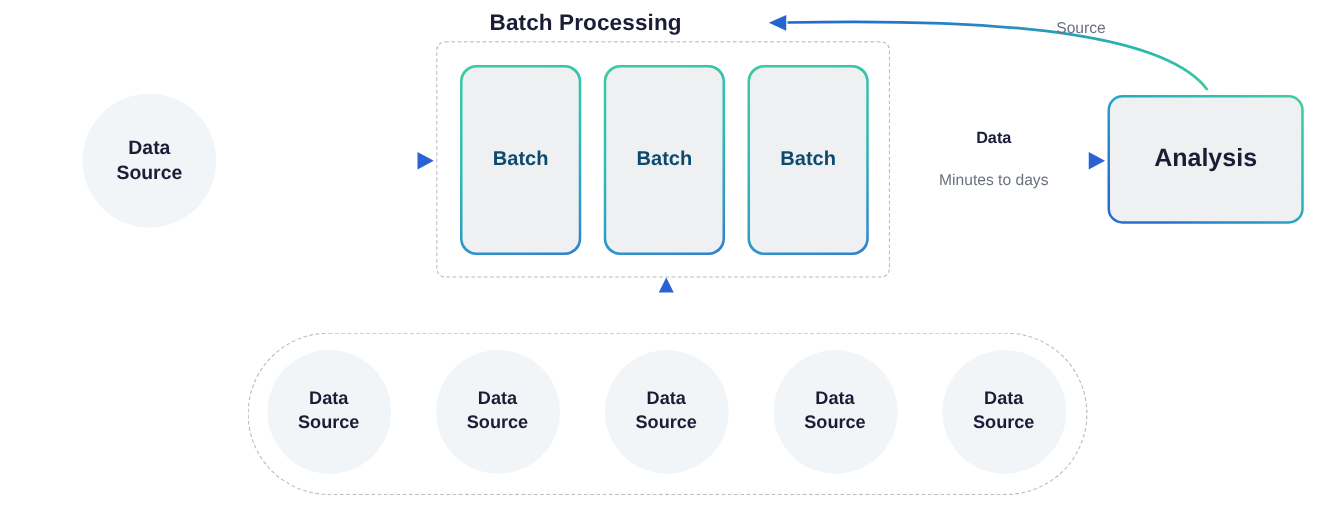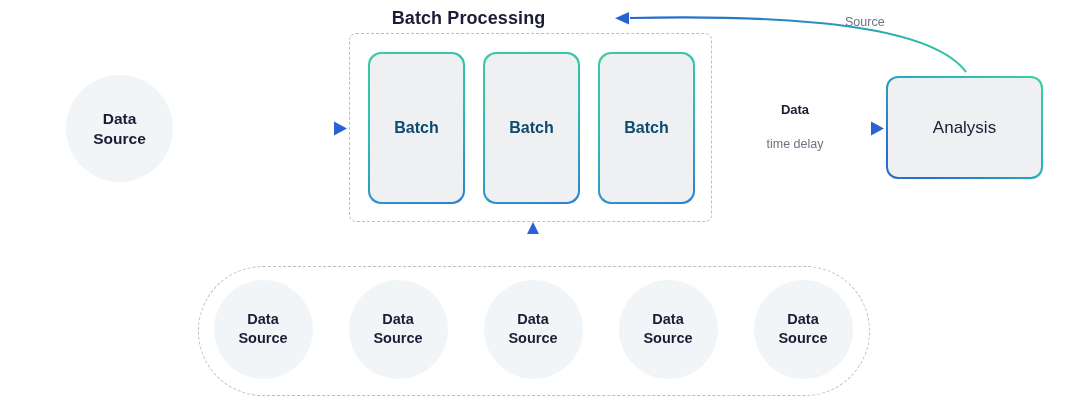--- a/index.html
+++ b/index.html
@@ -43,21 +43,21 @@
 
   
   #analysis-box{position:absolute;left:886px;top:76px;width:157px;height:103px;}
   #analysis-box .inner{
     width:100%;height:100%;border-radius:12px;padding:2px;box-sizing:border-box;
     background:linear-gradient(215deg,#3ecfa0 0%,#27b4bd 40%,#2a6fd0 85%);
   }
   #analysis-box .inner > span{
     display:flex;width:100%;height:100%;border-radius:10px;background:#eef0f2;
     align-items:center;justify-content:center;
-    font-size:17px;font-weight:normal;color:#1b1c35;
+    font-size:20px;font-weight:bold;color:#1b1c35;
   }
 
   
   #batch-container{
     position:absolute;left:349px;top:33px;width:363px;height:189px;
     border:1.6px dashed #b9bec6;border-radius:7px;box-sizing:border-box;
   }
   #sources-container{
     position:absolute;left:198px;top:266px;width:672px;height:130px;
     border:1.6px dashed #b9bec6;border-radius:65px;box-sizing:border-box;
@@ -148,21 +148,21 @@
   </svg>
 
   <div id="batch-container"></div>
   <div id="sources-container"></div>
 
   <div class="lbl" id="title-batch-processing">Batch Processing</div>
 
   <div class="lbl" id="label-data">Data</div>
 
   <div id="label-delay">
-    <div>time delay</div>
+    <div>Minutes to days</div>
   </div>
 
   <div id="label-query">Source</div>
 
   <div class="batch-wrap" style="left:368px;top:52px;width:97px;height:152px;">
     <div class="inner">
       <span>Batch</span>
     </div>
   </div>
   <div class="batch-wrap" style="left:483px;top:52px;width:97px;height:152px;">

